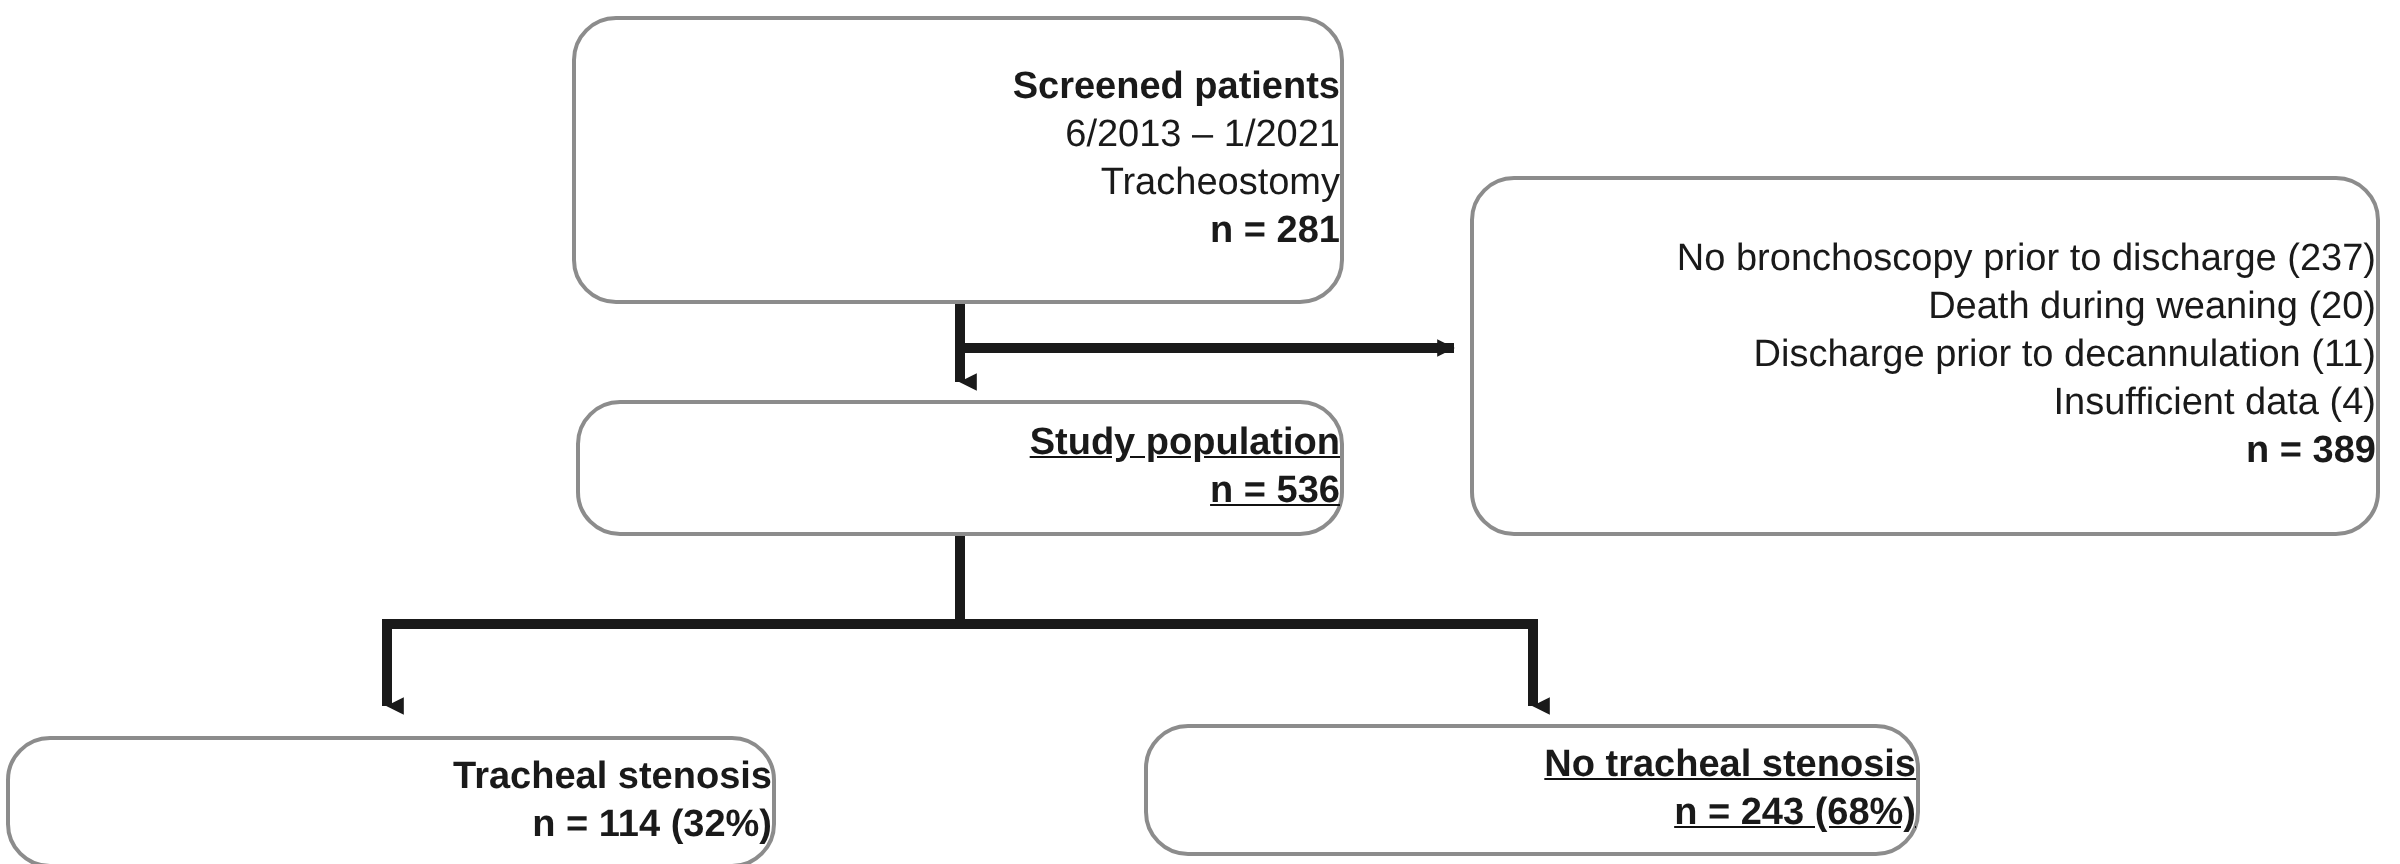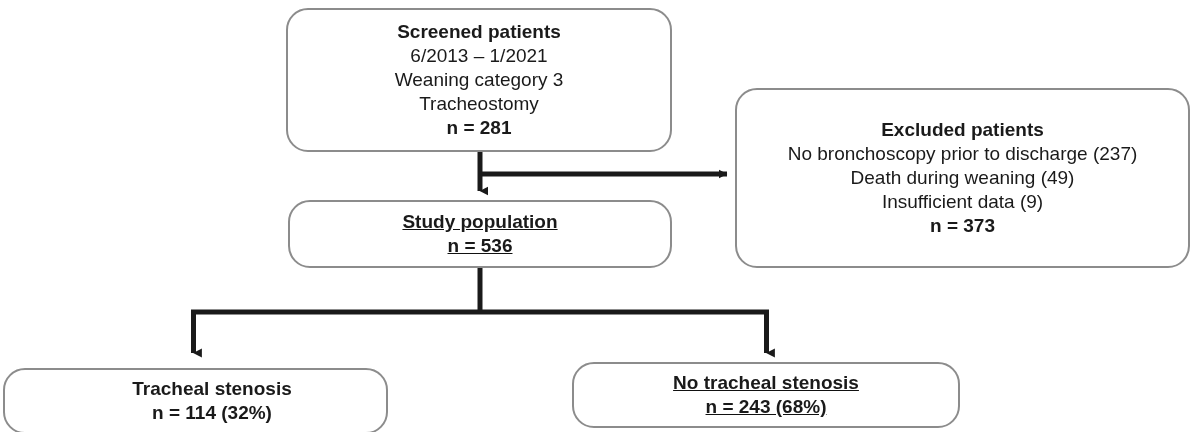--- a/index.html
+++ b/index.html
@@ -16,21 +16,21 @@
     overflow: hidden;
   }
   .node {
     position: absolute;
     box-sizing: border-box;
     border: 2px solid #8c8c8c;
     border-radius: 22px;
     background: #ffffff;
     display: flex;
     flex-direction: column;
-    align-items: center;
+    align-items: flex-end;
     justify-content: center;
     color: #111111;
   }
   .line {
     color: #1a1a1a;
     font-size: 19px;
     line-height: 24px;
     white-space: nowrap;
     text-align: center;
   }
@@ -79,31 +79,30 @@
       <line x1="480" y1="268" x2="480" y2="312" stroke="#1a1a1a" stroke-width="5"></line>
       <line x1="191" y1="312" x2="769" y2="312" stroke="#1a1a1a" stroke-width="5"></line>
       <line x1="193.5" y1="312" x2="193.5" y2="353" stroke="#1a1a1a" stroke-width="5" marker-end="url(#arrowDown)"></line>
       <line x1="766.5" y1="312" x2="766.5" y2="353" stroke="#1a1a1a" stroke-width="5" marker-end="url(#arrowDown)"></line>
     </g>
   </svg>
 
   <div class="node" id="node-screened">
     <div class="line bold">Screened patients</div>
     <div class="line">6/2013 – 1/2021</div>
-    <div class="line">Weaning category 3</div>
     <div class="line">Tracheostomy</div>
     <div class="line bold">n =  281</div>
   </div>
 
   <div class="node" id="node-excluded">
-    <div class="line bold">Excluded patients</div>
     <div class="line">No bronchoscopy prior to discharge (237)</div>
-    <div class="line">Death during weaning (49)</div>
-    <div class="line">Insufficient data (9)</div>
-    <div class="line bold">n = 373</div>
+    <div class="line">Death during weaning (20)</div>
+    <div class="line">Discharge prior to decannulation (11)</div>
+    <div class="line">Insufficient data (4)</div>
+    <div class="line bold">n = 389</div>
   </div>
 
   <div class="node" id="node-study">
     <div class="line bold">Study population</div>
     <div class="line bold">n = 536</div>
   </div>
 
   <div class="node" id="node-stenosis">
     <div class="line bold">Tracheal stenosis</div>
     <div class="line bold">n = 114 (32%)</div>

